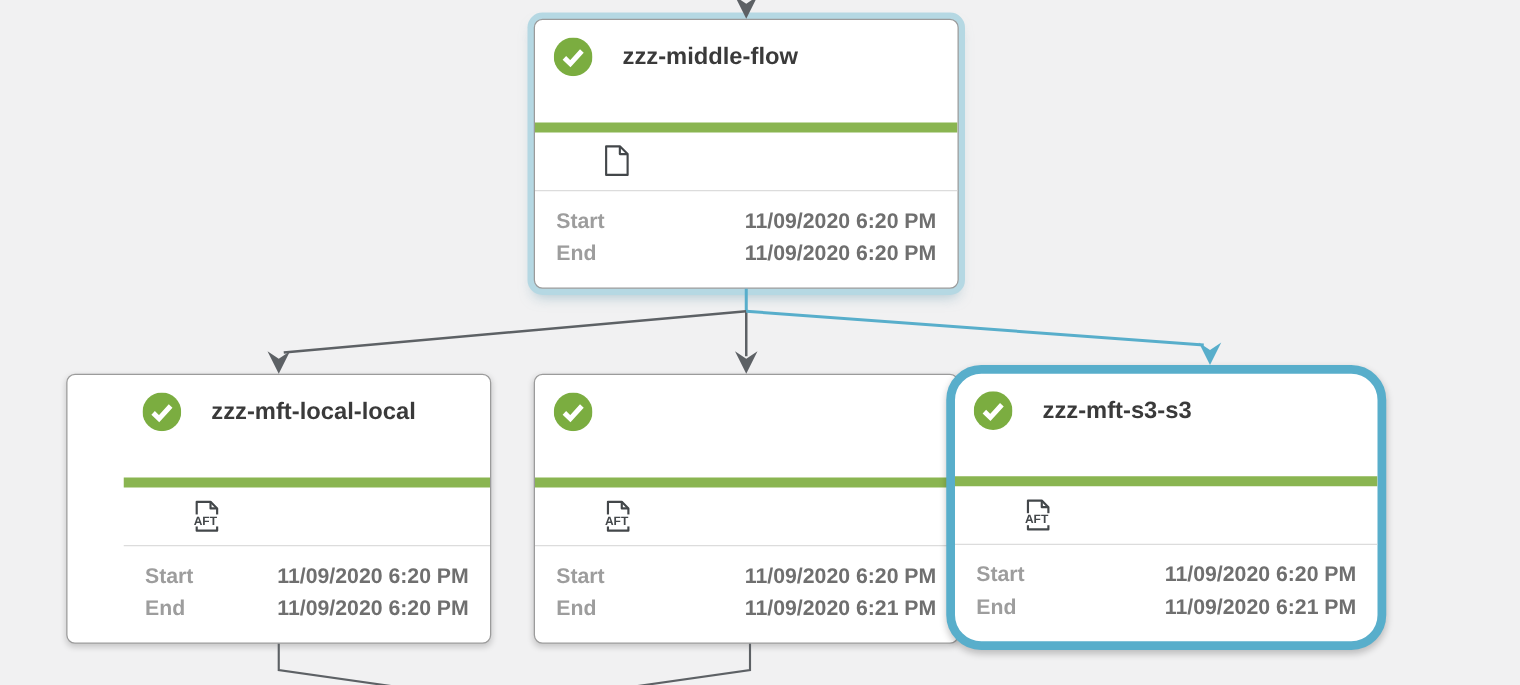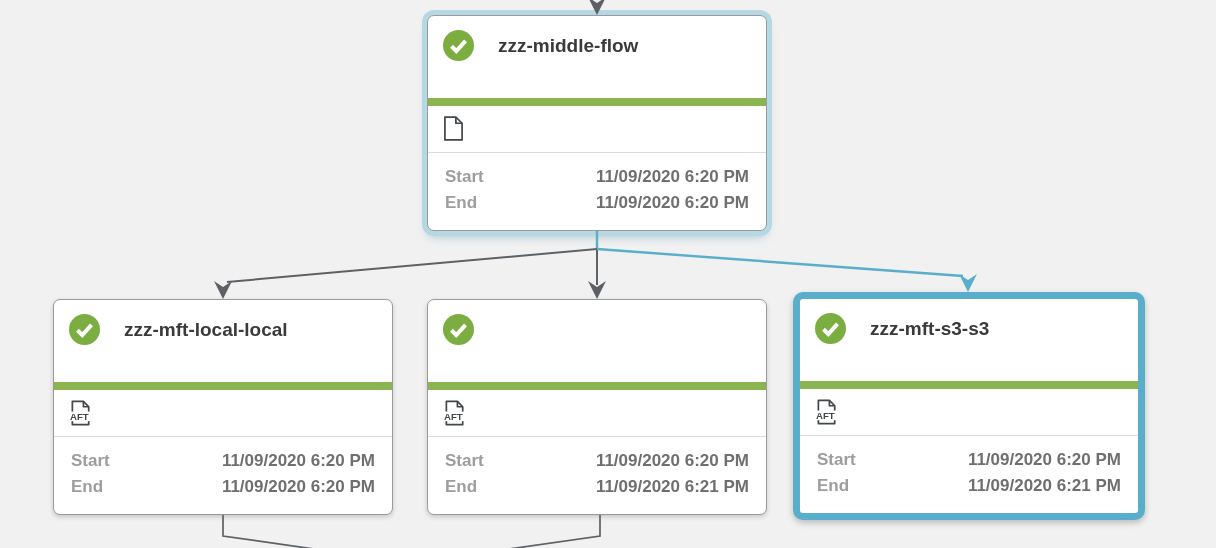--- a/index.html
+++ b/index.html
@@ -40,21 +40,21 @@
     border-radius:10px;
     box-shadow:0 3px 6px rgba(0,0,0,0.22);
   }
   .node-header{height:82px;padding:14px 16px 0 15px;display:flex;align-items:flex-start;}
   .status-circle{width:31px;height:31px;flex:0 0 31px;display:block;}
   .node-title{
     margin-left:24px;line-height:31px;font-size:19px;font-weight:600;
     color:var(--title-text);white-space:nowrap;
   }
   .progress{height:8px;background:var(--progress-green);}
-  .type-row{height:46px;padding:9px 0 0 15px;}
+  .type-row{height:46px;padding:9px 0 0 15px;margin-left:40px;}
   .times{border-top:1px solid var(--divider);padding:11px 17px 0 17px;font-weight:bold;}
   .time-row{display:flex;justify-content:space-between;line-height:26px;font-size:17px;}
   .t-label{color:var(--label-text);}
   .t-value{color:var(--value-text);}
 </style>
 </head>
 <body>
 
 <div class="canvas">
 
@@ -97,21 +97,21 @@
         <span class="t-label">Start</span>
         <span class="t-value">11/09/2020 6:20 PM</span>
       </div>
       <div class="time-row">
         <span class="t-label">End</span>
         <span class="t-value">11/09/2020 6:20 PM</span>
       </div>
     </div>
   </div>
 
-  <div class="node" style="left:53px;top:299px;">
+  <div class="node" style="left:53px;top:299px;padding-left:45px;">
     <div class="node-header">
       <svg class="status-circle" viewBox="0 0 31 31">
         <circle cx="15.5" cy="15.5" r="15.5" style="fill:var(--status-green)"></circle>
         <path d="M8.5 16.3 L13.3 21 L22.5 10.8" fill="none" stroke="#ffffff" stroke-width="4"></path>
       </svg>
       <span class="node-title">zzz-mft-local-local</span>
     </div>
     <div class="progress"></div>
     <div class="type-row">
       <svg width="25" height="28" viewBox="0 0 26 28">
@@ -154,21 +154,21 @@
         <span class="t-label">Start</span>
         <span class="t-value">11/09/2020 6:20 PM</span>
       </div>
       <div class="time-row">
         <span class="t-label">End</span>
         <span class="t-value">11/09/2020 6:21 PM</span>
       </div>
     </div>
   </div>
 
-  <div class="node node--selected" style="left:793px;top:292px;">
+  <div class="node node--selected" style="left:757px;top:292px;border-radius:28px;">
     <div class="node-header">
       <svg class="status-circle" viewBox="0 0 31 31">
         <circle cx="15.5" cy="15.5" r="15.5" style="fill:var(--status-green)"></circle>
         <path d="M8.5 16.3 L13.3 21 L22.5 10.8" fill="none" stroke="#ffffff" stroke-width="4"></path>
       </svg>
       <span class="node-title">zzz-mft-s3-s3</span>
     </div>
     <div class="progress"></div>
     <div class="type-row">
       <svg width="25" height="28" viewBox="0 0 26 28">

